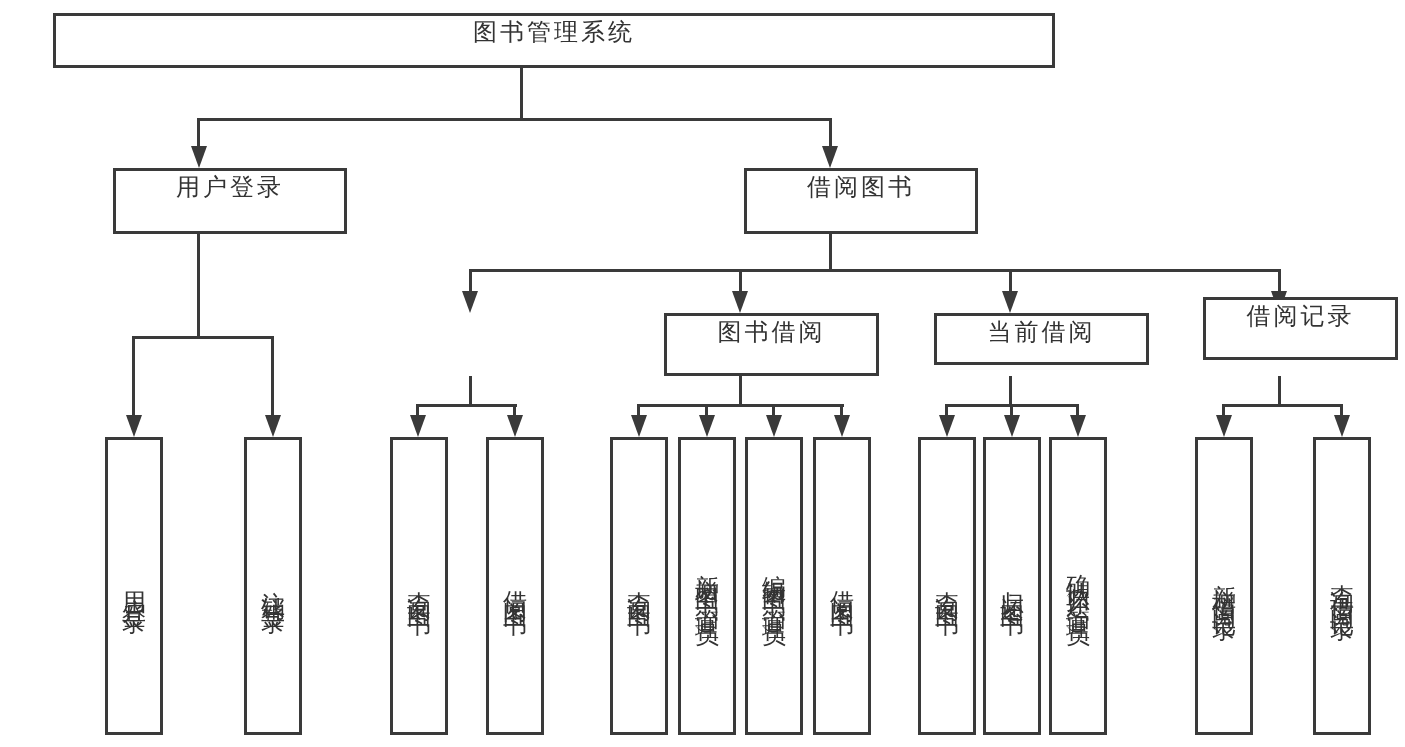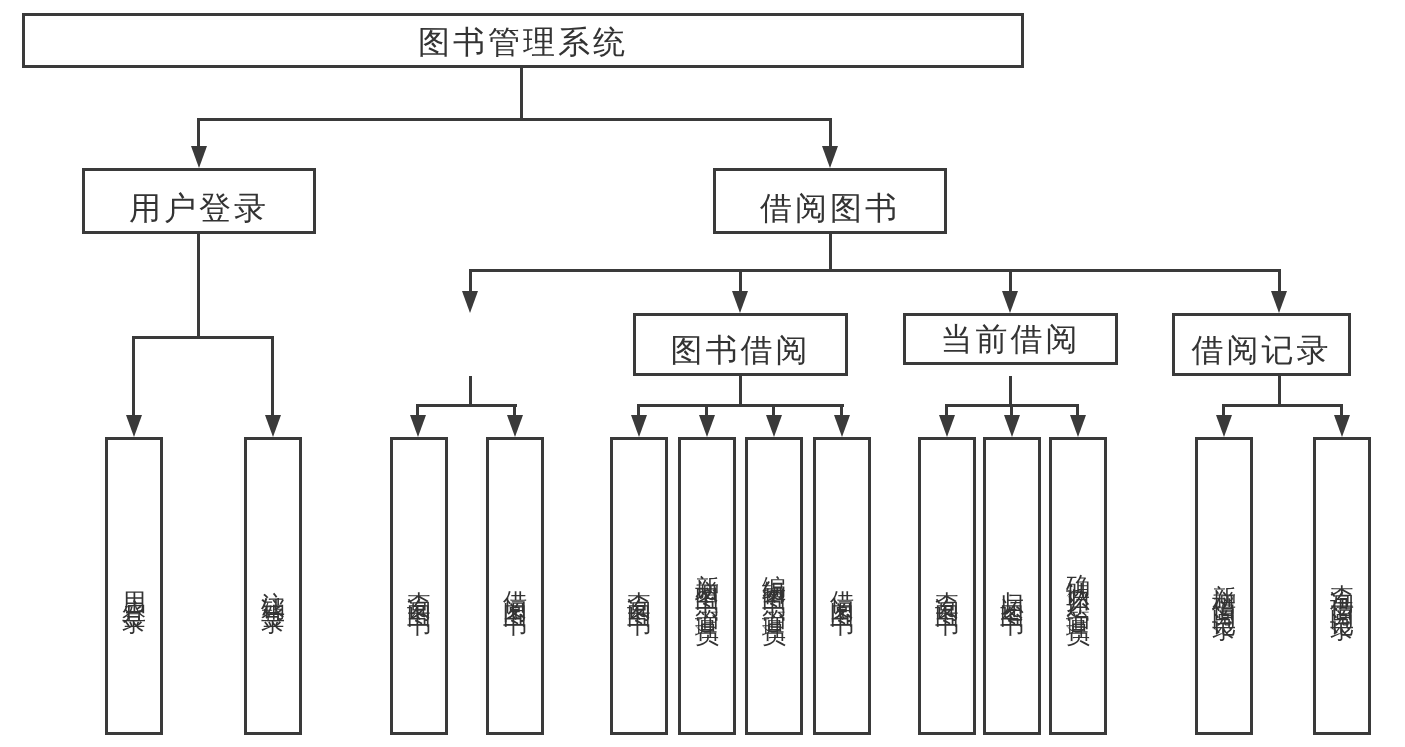--- a/index.html
+++ b/index.html
@@ -15,24 +15,25 @@
     width:1405px;height:747px;
     background:var(--bg);
     overflow:hidden;
   }
   
   .node{
     position:absolute;
     box-sizing:border-box;
     background:#fff;
     border:3px solid var(--line);
-    display:flex;align-items:flex-end;justify-content:center;
+    display:flex;align-items:flex-start;justify-content:center;
     color:var(--text);
-    font-size:32px;letter-spacing:3px;
+    font-size:24px;letter-spacing:3px;
     white-space:nowrap;
+    margin-left:31px;
   }
   .leaf{
     position:absolute;
     box-sizing:border-box;
     top:437px;width:58px;height:298px;
     background:#fff;
     border:3px solid var(--line);
     display:flex;align-items:center;justify-content:center;
     color:var(--text);
     overflow:hidden;
@@ -105,21 +106,21 @@
   <div class="arrow" style="left:732px;top:291px"></div>
   <div class="arrow" style="left:1002px;top:291px"></div>
   <div class="arrow" style="left:1271px;top:291px"></div>
 
   <div class="node" style="left:633px;top:313px;width:215px;height:63px">
     <span>图书借阅</span>
   </div>
   <div class="node" style="left:903px;top:313px;width:215px;height:52px">
     <span>当前借阅</span>
   </div>
-  <div class="node" style="left:1172px;top:313px;width:179px;height:63px">
+  <div class="node" style="left:1172px;top:297px;width:195px;height:63px">
     <span>借阅记录</span>
   </div>
 
   <div class="vl" style="left:469px;top:376px;height:31px"></div>
   <div class="hl" style="left:416px;top:404px;width:101px"></div>
   <div class="vl" style="left:416px;top:404px;height:13px"></div>
   <div class="vl" style="left:513px;top:404px;height:13px"></div>
   <div class="arrow" style="left:410px;top:415px"></div>
   <div class="arrow" style="left:507px;top:415px"></div>
 

